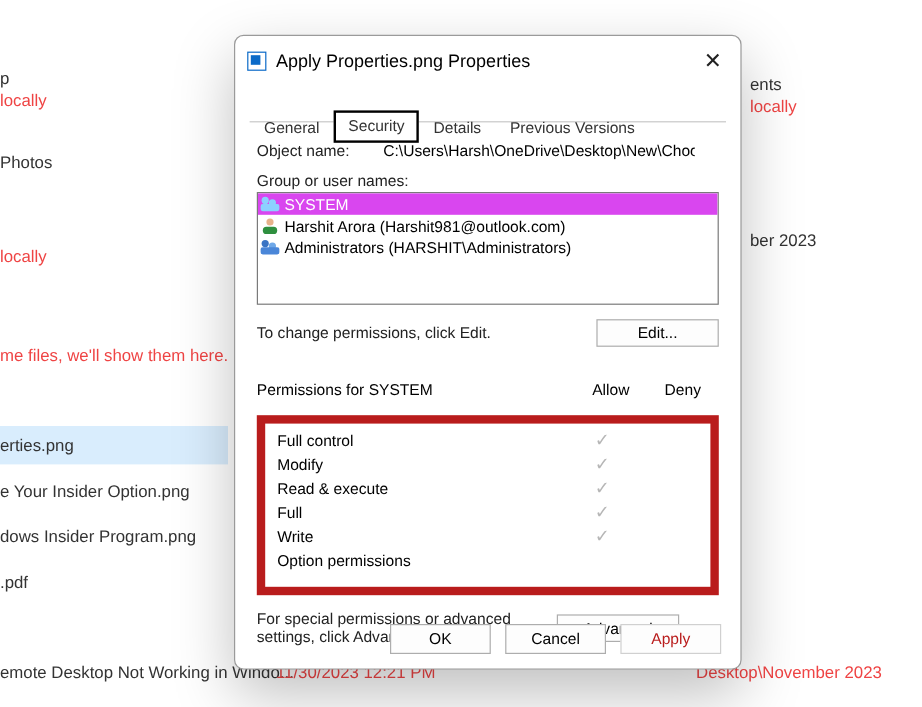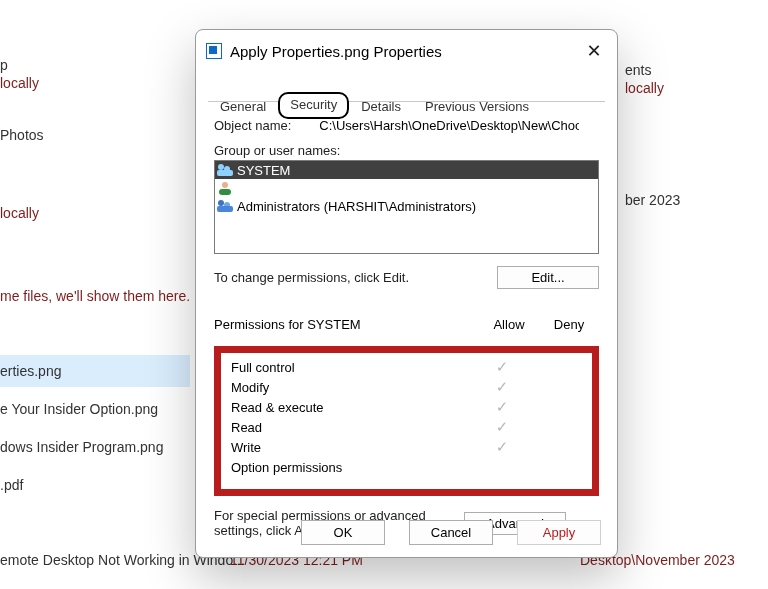--- a/index.html
+++ b/index.html
@@ -1,47 +1,47 @@
 <!DOCTYPE html>
 <html><head>
 <meta charset="utf-8">
 <style>
   html,body{margin:0;padding:0;font-family:"Segoe UI",Tahoma,Arial,sans-serif;font-size:13px;color:#000;background:#fff;width:768px;height:589px;overflow:hidden}
   .bg-text{position:absolute;color:#333;font-size:14px;white-space:nowrap}
-  .bg-text.dim{color:#7f1d1d}
+  .bg-text.dim{color:#ef4444}
   .bg-sel{position:absolute;left:0;width:190px;height:32px;background:#d9edfd}
   .dialog{position:absolute;top:29px;left:195px;width:421px;height:527px;background:#fff;border:1px solid #9a9a9a;border-radius:8px;box-shadow:0 20px 50px rgba(0,0,0,.25)}
   .titlebar{display:flex;align-items:center;height:30px;padding:6px 10px 0 10px}
   .title{font-size:15px;margin-left:8px}
   .tb-icon{width:14px;height:14px;background:#fff;border:1px solid #0b6ac8;position:relative}
   .tb-icon:after{content:"";position:absolute;left:2px;top:2px;width:8px;height:8px;background:#0b6ac8}
   .close{margin-left:auto;width:26px;text-align:center;font-size:18px;color:#222;cursor:default}
   .tabs{display:flex;border-bottom:1px solid #c8c8c8;margin:12px 12px 0 12px}
   .tab{padding:4px 12px;font-size:13px;color:#333;position:relative;top:17px}
-  .tab.active{border:2.5px solid #000;border-radius:10px;padding:3px 10px 4px 10px;margin-top:-3px;margin-bottom:-1px;background:#fff}
+  .tab.active{border:2.5px solid #000;border-radius:0;padding:3px 10px 4px 10px;margin-top:-3px;margin-bottom:-1px;background:#fff}
   .body{padding:10px 18px 0 18px}
   .row{display:flex;align-items:flex-start;margin:6px 0}
   .lbl{color:#222}
   .val{margin-left:28px;white-space:nowrap;overflow:hidden;text-overflow:clip}
   .sectitle{margin-top:10px}
   .listbox{border:1px solid #7a7a7a;height:92px;margin-top:2px;overflow:hidden;background:#fff}
   .li{display:flex;align-items:center;height:18px;padding:0 2px;font-size:13px}
-  .li.sel{background:#404040;color:#fff}
+  .li.sel{background:#d946ef;color:#fff}
   .li.sel .usricon rect{fill:#8cd1ff}
   .btn{border:1px solid #adadad;background:#fdfdfd;padding:3px 0;width:90px;text-align:center;font-size:13px}
   .btn.wide{width:100px}
   .btn.disabled{color:#b91c1c;border-color:#d0d0d0}
   .permhead{display:flex;margin-top:28px}
   .permhead .c1{flex:1}
   .permhead .c2,.permhead .c3{width:60px;text-align:center}
   .permbox{border:7px solid #b91c1c;margin-top:14px;padding:4px 0;height:128px}
   .prow{display:flex;align-items:center;height:20px}
   .prow .c1{flex:1;padding-left:10px}
   .prow .c2,.prow .c3{width:60px;text-align:center;color:#b6b6b6;font-size:15px}
-  .footer{position:absolute;bottom:12px;right:16px;display:flex;gap:24px}
+  .footer{position:absolute;bottom:12px;right:16px;display:flex;gap:12px}
   .footer .btn{width:82px;padding:4px 0}
   svg.usricon{width:16px;height:16px;margin-right:4px}
 </style>
 </head>
 <body>
 
 <div class="bg-text" style="top:57px;left:0">p</div>
 <div class="bg-text dim" style="top:75px;left:0">locally</div>
 <div class="bg-text" style="top:127px;left:0">Photos</div>
 <div class="bg-text dim" style="top:205px;left:0">locally</div>
@@ -86,20 +86,21 @@
             <rect x="7" y="4" width="6" height="6" rx="3" fill="#6fa8e8"></rect>
             <rect x="0" y="8" width="16" height="6" rx="2" fill="#4a86d8"></rect>
           </svg>
         <span>SYSTEM</span>
       </div>
       <div class="li">
         <svg class="usricon" viewBox="0 0 16 16">
             <circle cx="8" cy="5" r="3" fill="#e7b28b"></circle>
             <rect x="2" y="9" width="12" height="6" rx="3" fill="#2f8f3f"></rect>
           </svg>
+        <span>Harshit Arora (Harshit981@outlook.com)</span>
       </div>
       <div class="li">
         <svg class="usricon" viewBox="0 0 16 16">
             <rect x="1" y="2" width="6" height="6" rx="3" fill="#3a74c4"></rect>
             <rect x="7" y="4" width="6" height="6" rx="3" fill="#6fa8e8"></rect>
             <rect x="0" y="8" width="16" height="6" rx="2" fill="#4a86d8"></rect>
           </svg>
         <span>Administrators (HARSHIT\Administrators)</span>
       </div>
     </div>
@@ -124,21 +125,21 @@
           <span class="c1">Modify</span>
           <span class="c2">✓</span>
           <span class="c3"></span>
         </div>
         <div class="prow">
           <span class="c1">Read &amp; execute</span>
           <span class="c2">✓</span>
           <span class="c3"></span>
         </div>
         <div class="prow">
-          <span class="c1">Read</span>
+          <span class="c1">Full</span>
           <span class="c2">✓</span>
           <span class="c3"></span>
         </div>
         <div class="prow">
           <span class="c1">Write</span>
           <span class="c2">✓</span>
           <span class="c3"></span>
         </div>
         <div class="prow">
           <span class="c1">Option permissions</span>

